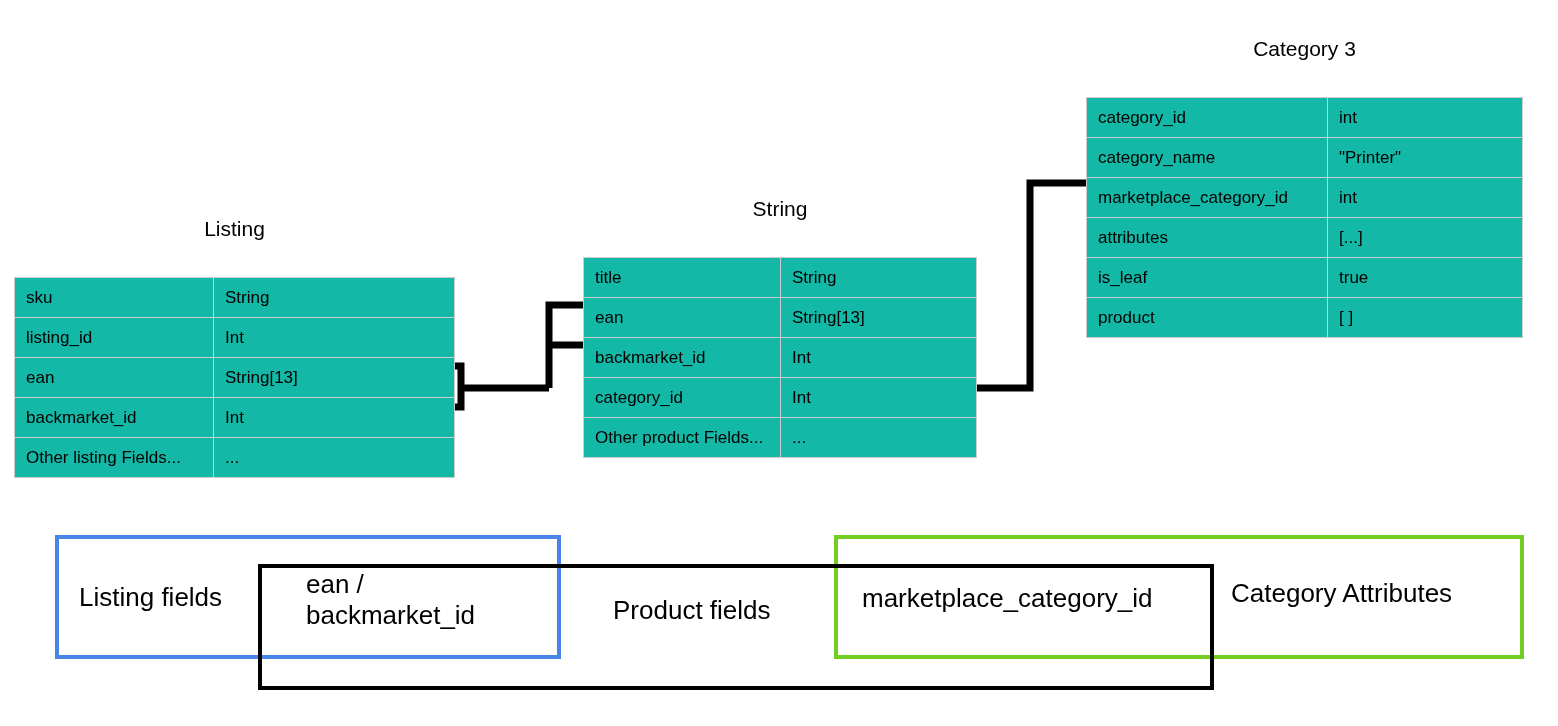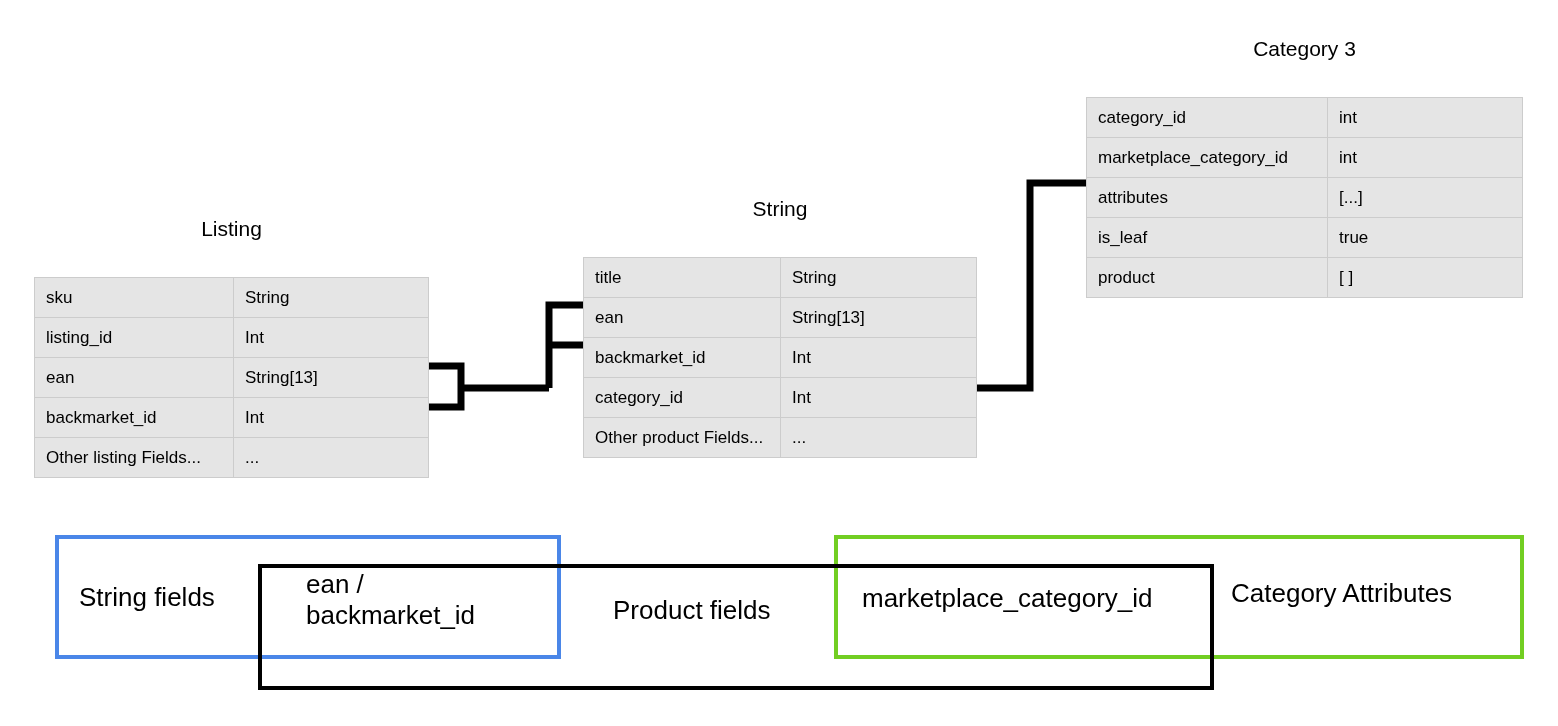--- a/index.html
+++ b/index.html
@@ -31,37 +31,37 @@
     font-size: 21px;
     color: #000;
     line-height: 1;
     margin-bottom: 10px;
     white-space: nowrap;
   }
   table.entity-table {
     border-collapse: collapse;
     width: 100%;
     table-layout: fixed;
-    background: #e5e5e5;
+    background: #14b8a6;
     margin-top: 38px;
   }
   table.entity-table td {
     border: 1px solid #cccccc;
     font-size: 17px;
     color: #000000;
     padding: 9px 10px 9px 11px;
     vertical-align: top;
     line-height: 1.24;
     word-break: break-word;
   }
   td.cell-name { }
   td.cell-type { }
 
   
-  #entity-listing  { left: 34px;   top: 218px; width: 395px; }
+  #entity-listing  { left: 14px;   top: 218px; width: 441px; }
   #entity-listing  col.c1 { width: 199px; }
   #entity-product  { left: 583px;  top: 198px; width: 394px; }
   #entity-product  col.c1 { width: 197px; }
   #entity-category { left: 1086px; top: 38px;  width: 437px; }
   #entity-category col.c1 { width: 241px; }
 
   
   svg.connectors {
     position: absolute;
     left: 0; top: 0;
@@ -198,20 +198,24 @@
       <colgroup>
           <col class="c1">
           <col class="c2">
         </colgroup>
       <tbody>
         <tr>
           <td class="cell-name">category_id</td>
           <td class="cell-type">int</td>
         </tr>
         <tr>
+          <td class="cell-name">category_name</td>
+          <td class="cell-type">"Printer"</td>
+        </tr>
+        <tr>
           <td class="cell-name">marketplace_category_id</td>
           <td class="cell-type">int</td>
         </tr>
         <tr>
           <td class="cell-name">attributes</td>
           <td class="cell-type">[...]</td>
         </tr>
         <tr>
           <td class="cell-name">is_leaf</td>
           <td class="cell-type">true</td>
@@ -221,21 +225,21 @@
           <td class="cell-type">[ ]</td>
         </tr>
       </tbody>
     </table>
   </div>
 
   <div class="band-box" id="band-listing"></div>
   <div class="band-box" id="band-category"></div>
   <div class="band-box" id="band-shared-lp"></div>
 
-  <div class="band-label" id="label-listing-fields">String fields</div>
+  <div class="band-label" id="label-listing-fields">Listing fields</div>
 
   <div class="band-label" id="label-ean-backmarket">ean /
 backmarket_id</div>
 
   <div class="band-label" id="label-product-fields">Product fields</div>
 
   <div class="band-label" id="label-marketplace-cat-id">marketplace_category_id</div>
 
   <div class="band-label" id="label-category-attributes">Category Attributes</div>
 

